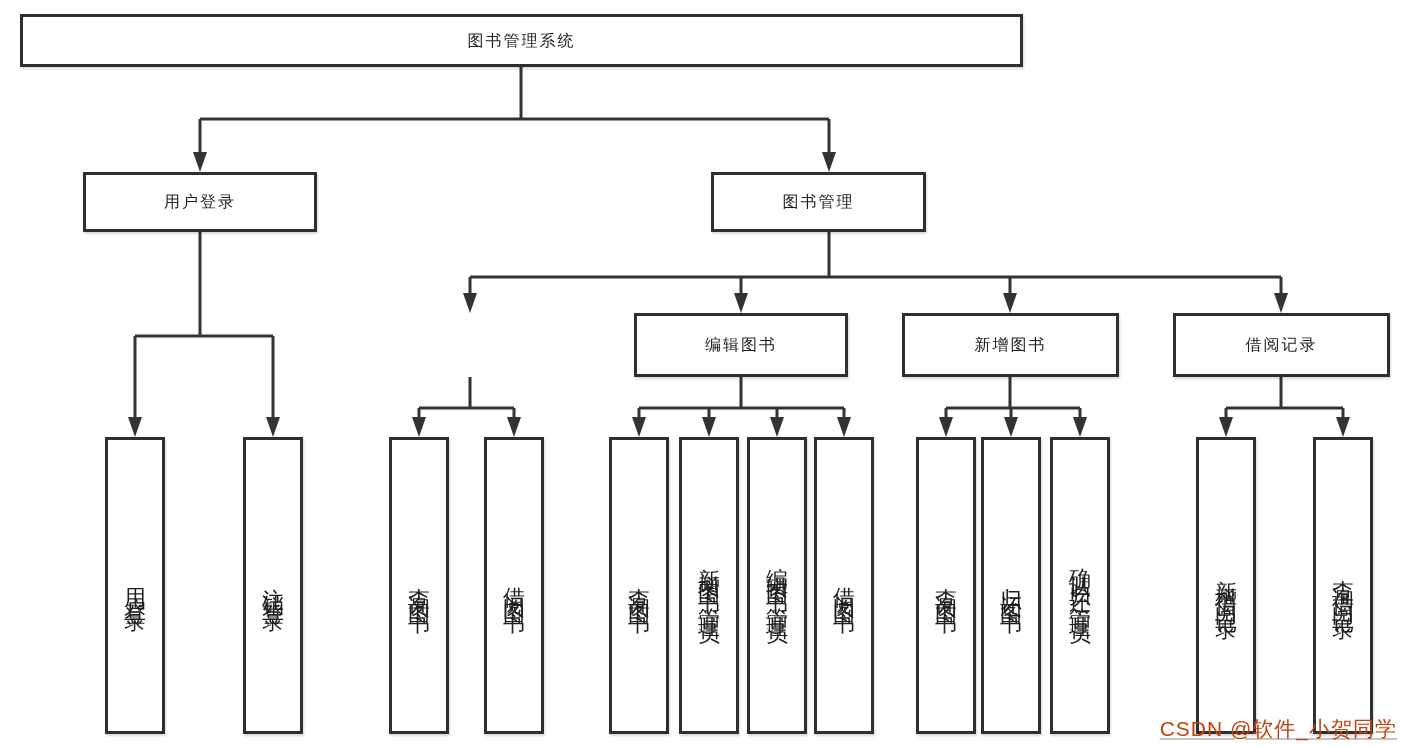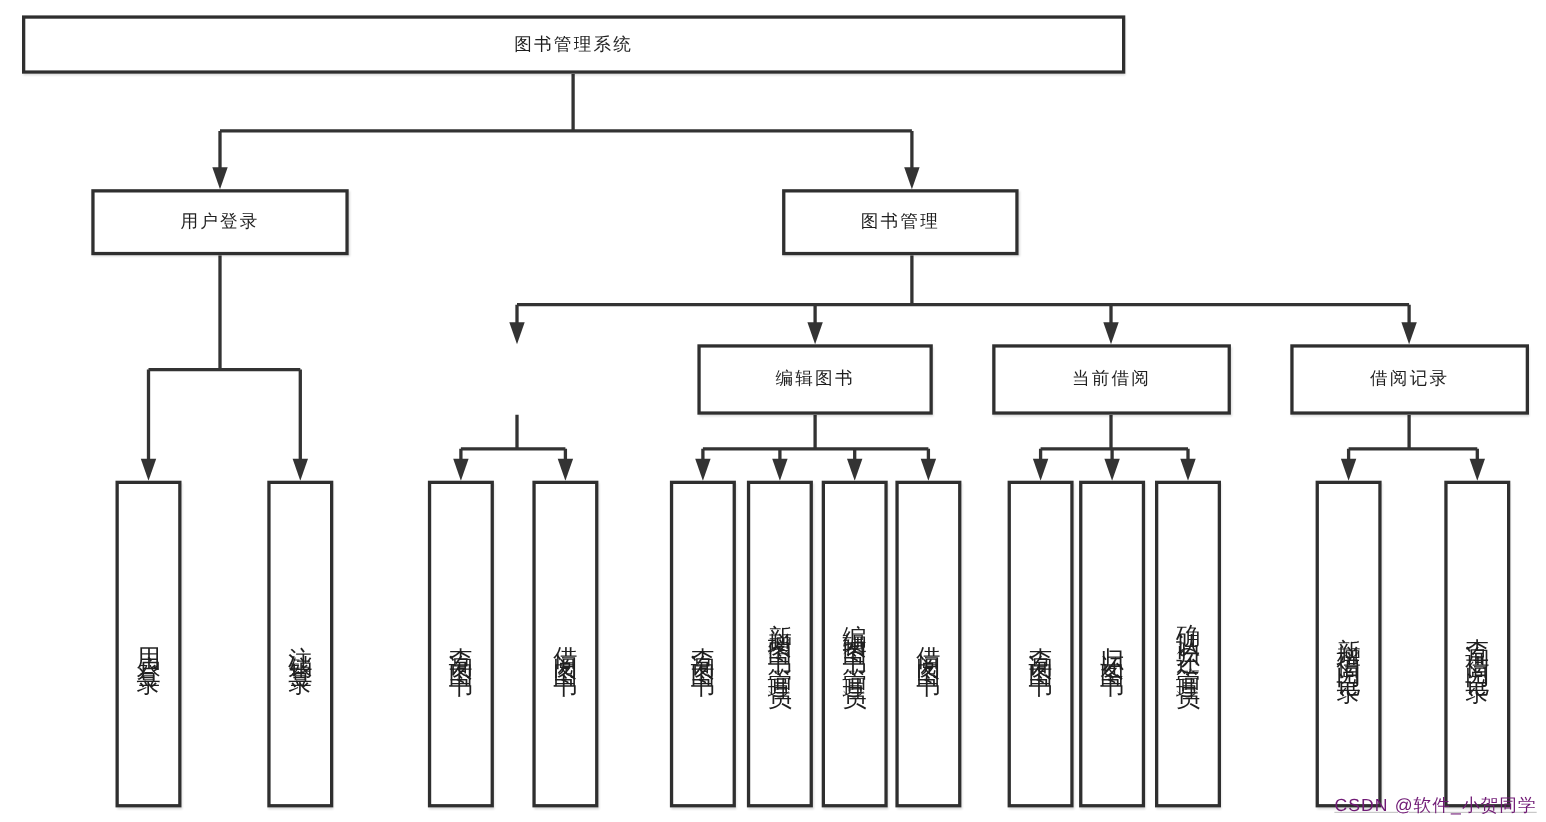--- a/index.html
+++ b/index.html
@@ -29,22 +29,22 @@
     writing-mode:vertical-rl;
     text-orientation:mixed;
     font-size:22px;
     letter-spacing:8px;
     line-height:1;
     color:#1f1f1f;
   }
   .watermark{
     position:absolute;
     right:8px;bottom:4px;
-    font-size:16px;
-    color:#701a75;
+    font-size:21px;
+    color:#c2410c;
     text-decoration:underline;
     text-decoration-color:#c4c4c4;
     letter-spacing:1px;
     z-index:5;
     white-space:nowrap;
   }
 </style>
 </head>
 <body>
 
@@ -98,21 +98,21 @@
     <span>用户登录</span>
   </div>
   <div class="node hnode lvl2" style="left:711px;width:215px;">
     <span>图书管理</span>
   </div>
 
   <div class="node hnode lvl3" style="left:634px;width:214px;">
     <span>编辑图书</span>
   </div>
   <div class="node hnode lvl3" style="left:902px;width:217px;">
-    <span>当前借阅</span>
+    <span>新增图书</span>
   </div>
   <div class="node hnode lvl3" style="left:1173px;width:217px;">
     <span>借阅记录</span>
   </div>
 
   <div class="node leaf" style="left:105px;">
     <span class="vtext">用户登录</span>
   </div>
   <div class="node leaf" style="left:243px;">
     <span class="vtext">注销登录</span>

